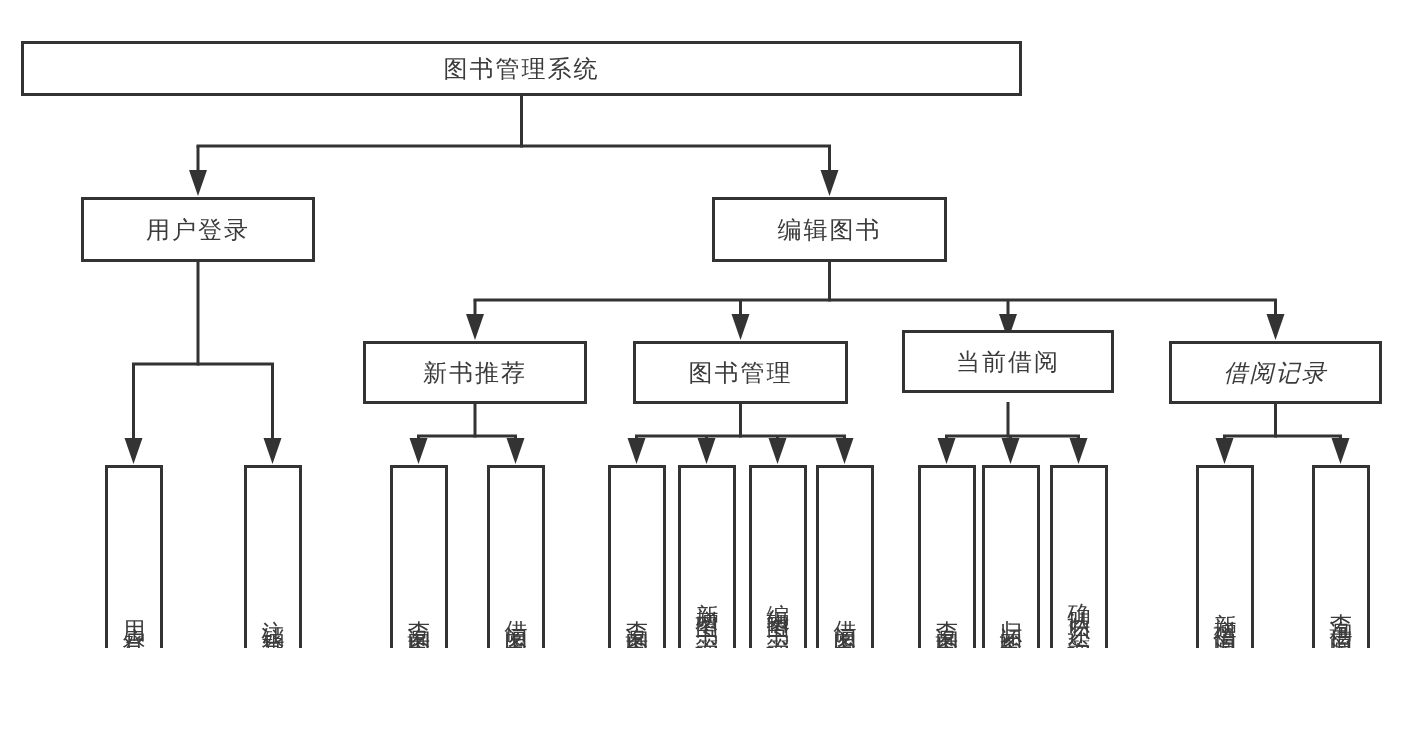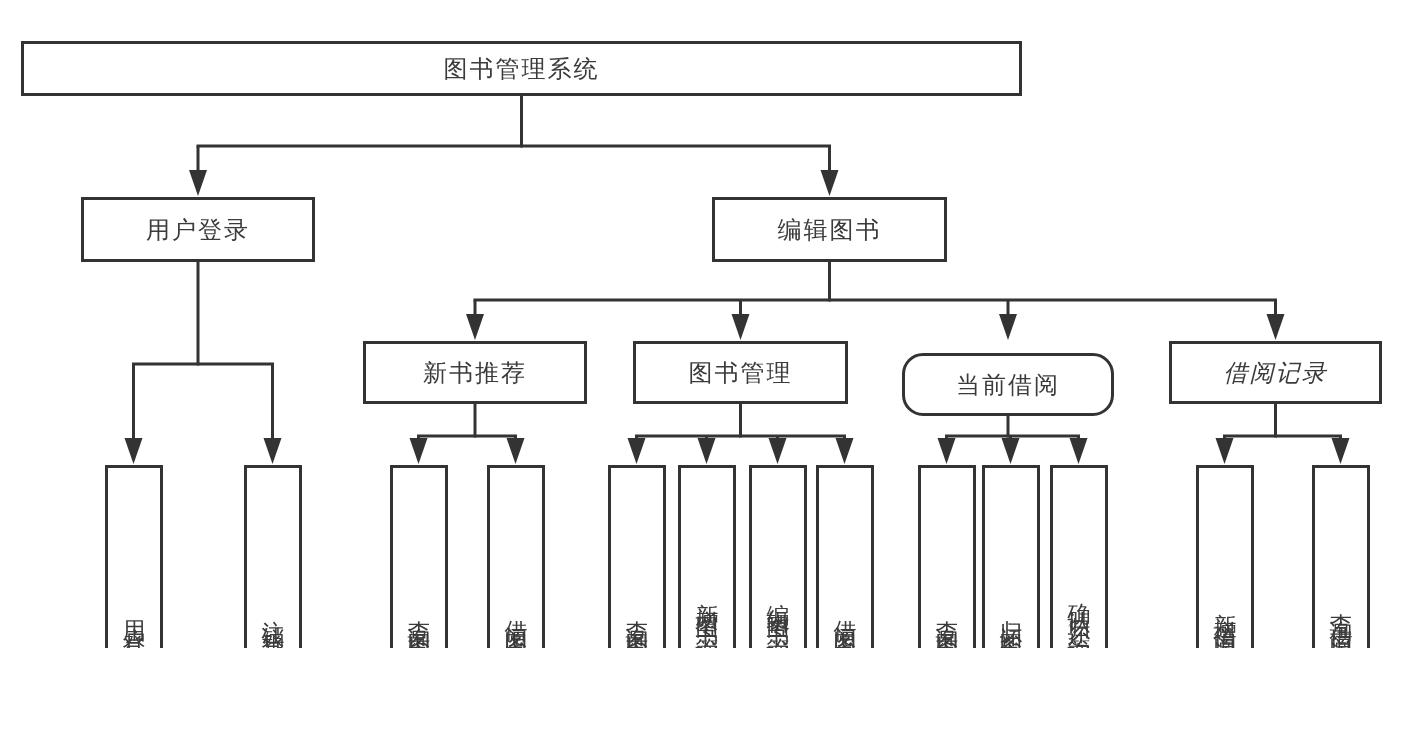--- a/index.html
+++ b/index.html
@@ -50,21 +50,21 @@
     letter-spacing:7px;
     line-height:1;
     white-space:nowrap;
   }
   
   .n-root   {left:21px;  top:13px;  width:1001px; height:55px;}
   .n-login  {left:81px;  top:169px; width:234px;  height:65px;}
   .n-mgmt   {left:712px; top:169px; width:235px;  height:65px;}
   .n-newrec {left:363px; top:313px; width:224px;  height:63px;text-align:center;}
   .n-borrow {left:633px; top:313px; width:215px;  height:63px;}
-  .n-current{left:902px; top:325px; width:212px;  height:63px;border-radius:21px;}
+  .n-current{left:902px; top:302px; width:212px;  height:63px;}
   .n-records{left:1169px;top:313px; width:213px;  height:63px;font-style:italic;}
   .leaf{top:437px; width:58px; height:302px;}
   .lf1 {left:105px;}  .lf2 {left:244px;}
   .lf3 {left:390px;}  .lf4 {left:487px;}
   .lf5 {left:608px;}  .lf6 {left:678px;}
   .lf7 {left:749px;}  .lf8 {left:816px;}
   .lf9 {left:918px;}  .lf10{left:982px;}
   .lf11{left:1050px;} .lf12{left:1196px;}
   .lf13{left:1312px;}
   .watermark{

